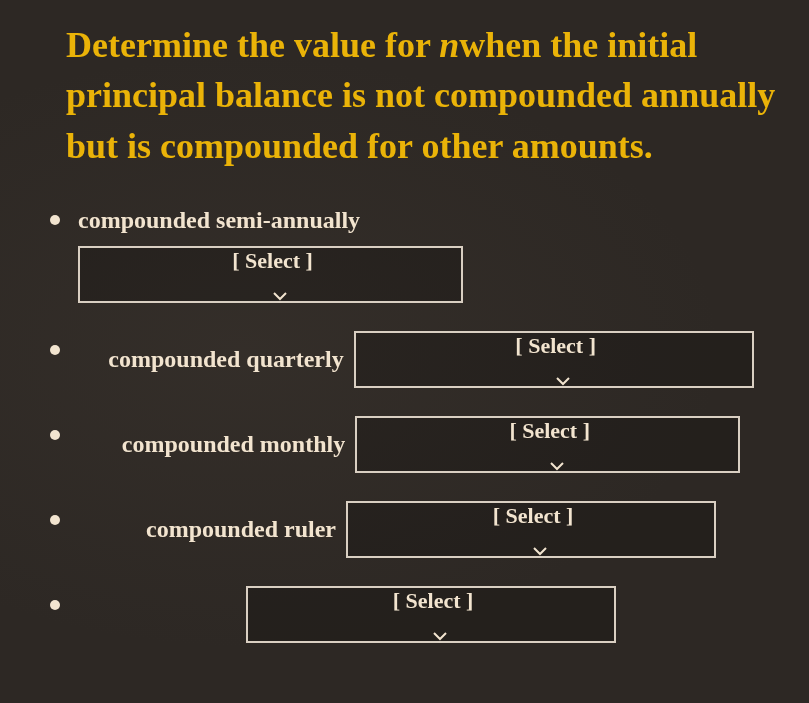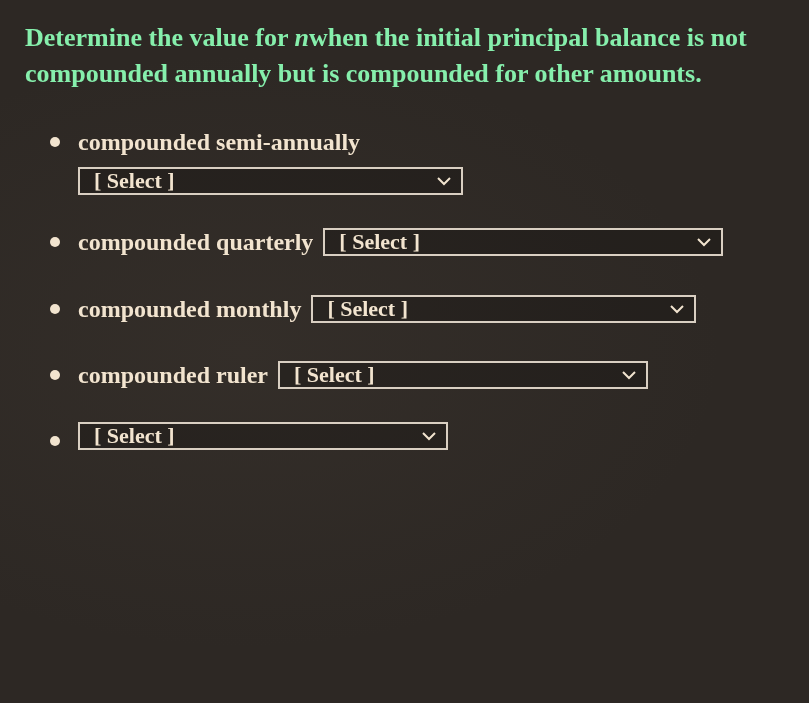--- a/index.html
+++ b/index.html
@@ -11,25 +11,26 @@
       width: 809px;
       height: 703px;
       background: #2d2824;
       font-family: Georgia, 'Times New Roman', serif;
       color: #f5e6d3;
       padding: 20px 25px;
       overflow: hidden;
       background-image: radial-gradient(ellipse at 30% 50%, rgba(90,80,70,0.15), transparent 60%);
     }
     .question {
-      font-size: 26px;
+      font-size: 36px;
       font-weight: bold;
       line-height: 1.4;
       margin-bottom: 30px;
-      color: #86efac;
+      color: #eab308;
+      margin-left: 41px;
     }
     .question .italic-n {
       font-style: italic;
     }
     ul.items {
       list-style: none;
       padding-left: 25px;
     }
     ul.items > li {
       margin-bottom: 28px;
@@ -45,41 +46,43 @@
       width: 10px;
       height: 10px;
       border-radius: 50%;
       background: #f2e4cf;
     }
     .item-row {
       display: flex;
       flex-wrap: wrap;
       align-items: center;
       gap: 10px 10px;
+      justify-content: center;
     }
     .item-label {
       font-size: 24px;
       font-weight: bold;
       line-height: 1.6;
       color: #f2e4cf;
     }
     .select-box {
       display: inline-flex;
       align-items: center;
       justify-content: space-between;
       border: 2px solid #d9cfc2;
       background: rgba(0,0,0,0.2);
-      height: 28px;
+      height: 57px;
       padding: 0 10px 0 14px;
       color: #f2e4cf;
       font-family: Georgia, 'Times New Roman', serif;
       font-size: 22px;
       font-weight: bold;
       cursor: pointer;
       min-width: 160px;
+      flex-direction: column;
     }
     .select-box .select-text {
       white-space: nowrap;
       overflow: hidden;
     }
     .select-box .chevron {
       margin-left: 14px;
       flex: 0 0 auto;
     }
     .select-box .chevron svg {

